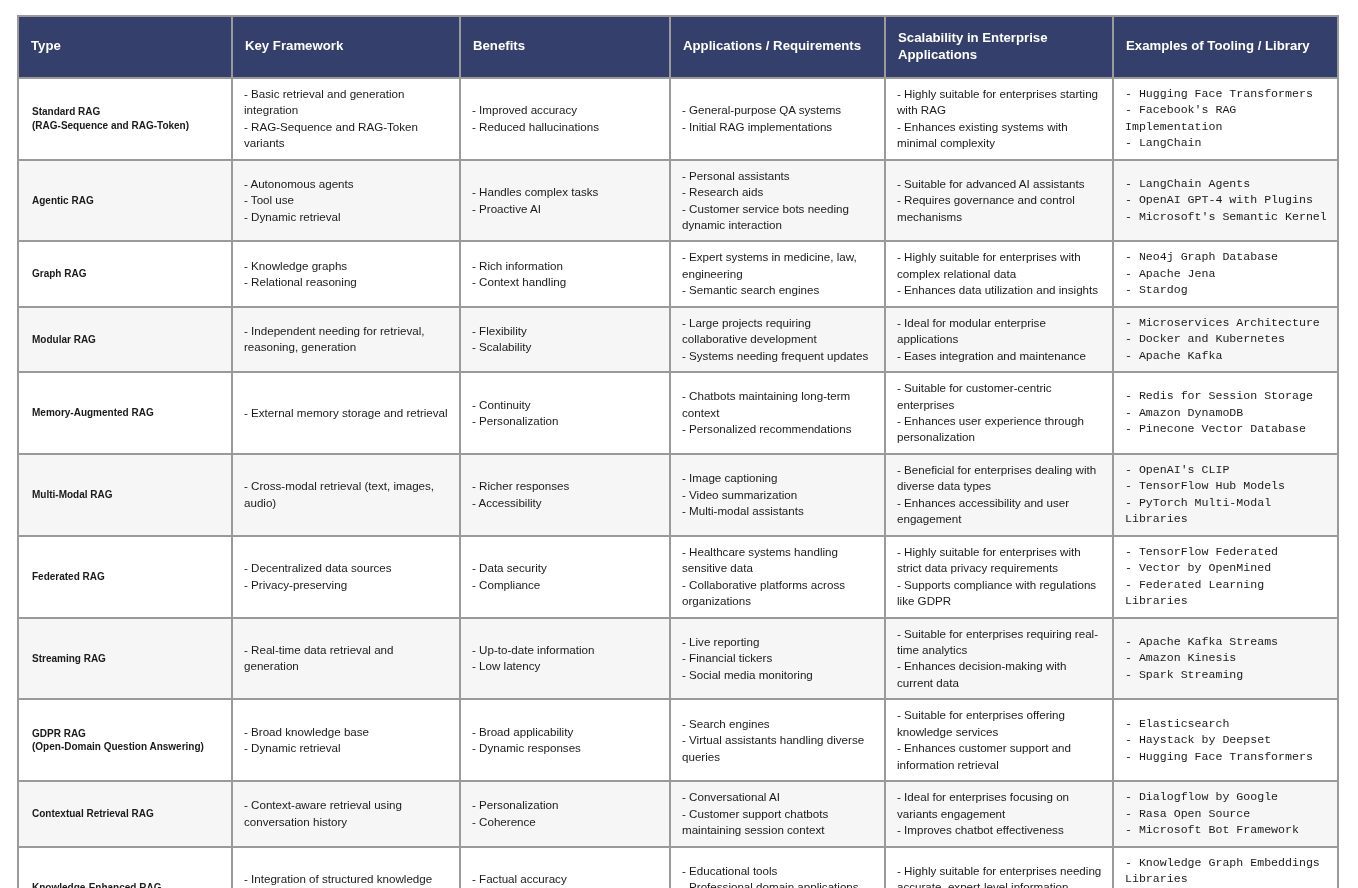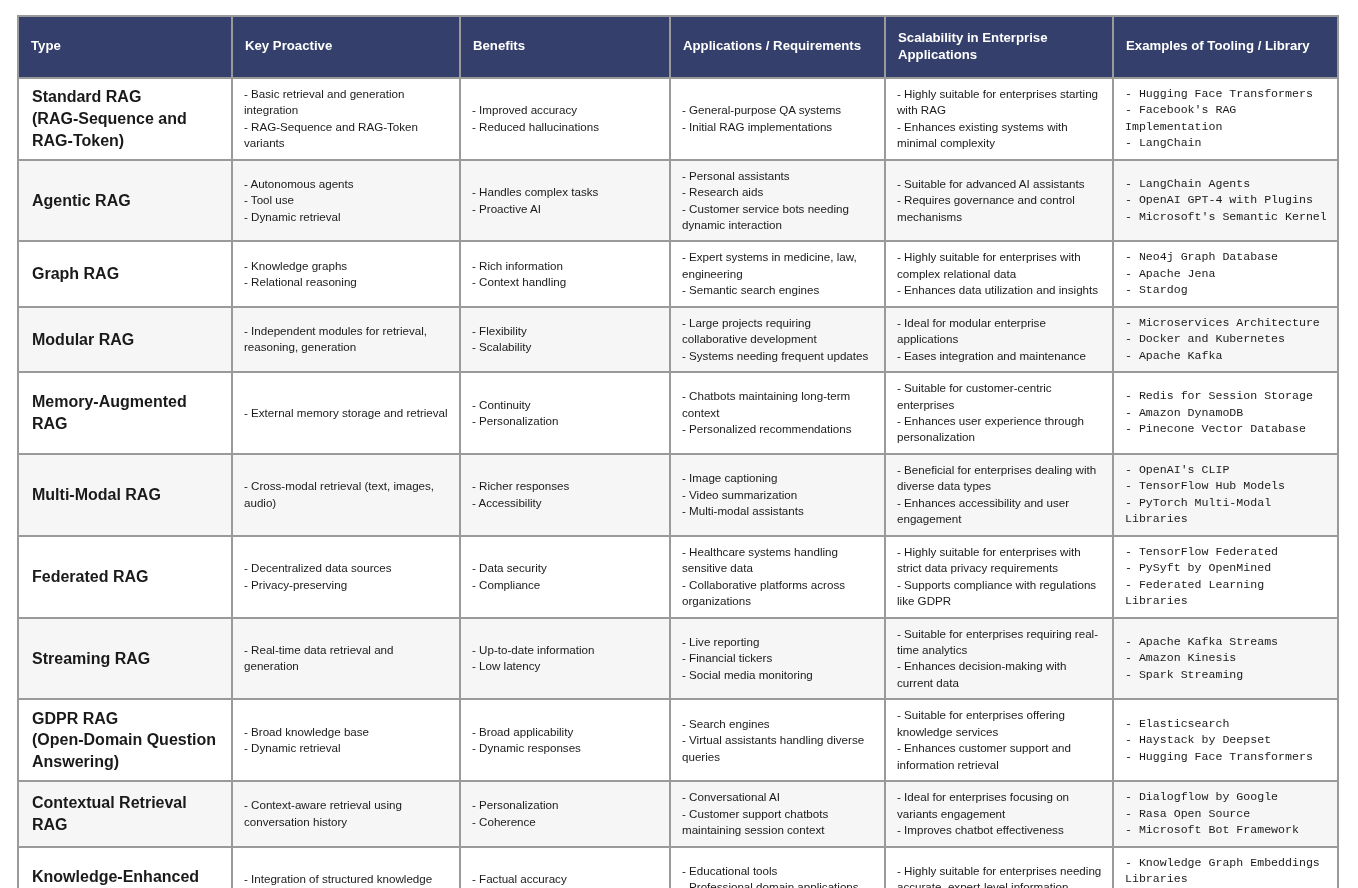--- a/index.html
+++ b/index.html
@@ -61,42 +61,42 @@
     white-space: pre-line;
   }
   tbody td:last-child { border-right: none; font-family: Liberation Mono, monospace; }
   tbody tr:last-child td { border-bottom: none; }
 
   tbody tr.odd td { background: #ffffff; }
   tbody tr.even td { background: #f6f6f6; }
 
   td.type-cell {
     font-weight: bold;
-    font-size: 16px;
+    font-size: 10px;
     line-height: 1.36;
     padding-left: 13px;
   }
 </style>
 </head>
 <body>
 
 <div id="table-wrap">
   <table class="rag-table">
     <colgroup>
       <col class="c1">
         <col class="c2">
         <col class="c3">
         <col class="c4">
         <col class="c5">
         <col class="c6">
     </colgroup>
     <thead>
       <tr>
         <th>Type</th>
-        <th>Key Proactive</th>
+        <th>Key Framework</th>
         <th>Benefits</th>
         <th>Applications / Requirements</th>
         <th>Scalability in Enterprise Applications</th>
         <th>Examples of Tooling / Library</th>
       </tr>
     </thead>
     <tbody id="table-body">
         <tr class="odd">
           <td class="type-cell">Standard RAG
 (RAG-Sequence and RAG-Token)</td>
@@ -137,21 +137,21 @@
           <td>- Expert systems in medicine, law, engineering
 - Semantic search engines</td>
           <td>- Highly suitable for enterprises with complex relational data
 - Enhances data utilization and insights</td>
           <td>- Neo4j Graph Database
 - Apache Jena
 - Stardog</td>
         </tr>
         <tr class="even">
           <td class="type-cell">Modular RAG</td>
-          <td>- Independent modules for retrieval, reasoning, generation</td>
+          <td>- Independent needing for retrieval, reasoning, generation</td>
           <td>- Flexibility
 - Scalability</td>
           <td>- Large projects requiring collaborative development
 - Systems needing frequent updates</td>
           <td>- Ideal for modular enterprise applications
 - Eases integration and maintenance</td>
           <td>- Microservices Architecture
 - Docker and Kubernetes
 - Apache Kafka</td>
         </tr>
@@ -186,21 +186,21 @@
           <td class="type-cell">Federated RAG</td>
           <td>- Decentralized data sources
 - Privacy-preserving</td>
           <td>- Data security
 - Compliance</td>
           <td>- Healthcare systems handling sensitive data
 - Collaborative platforms across organizations</td>
           <td>- Highly suitable for enterprises with strict data privacy requirements
 - Supports compliance with regulations like GDPR</td>
           <td>- TensorFlow Federated
-- PySyft by OpenMined
+- Vector by OpenMined
 - Federated Learning Libraries</td>
         </tr>
         <tr class="even">
           <td class="type-cell">Streaming RAG</td>
           <td>- Real-time data retrieval and generation</td>
           <td>- Up-to-date information
 - Low latency</td>
           <td>- Live reporting
 - Financial tickers
 - Social media monitoring</td>

